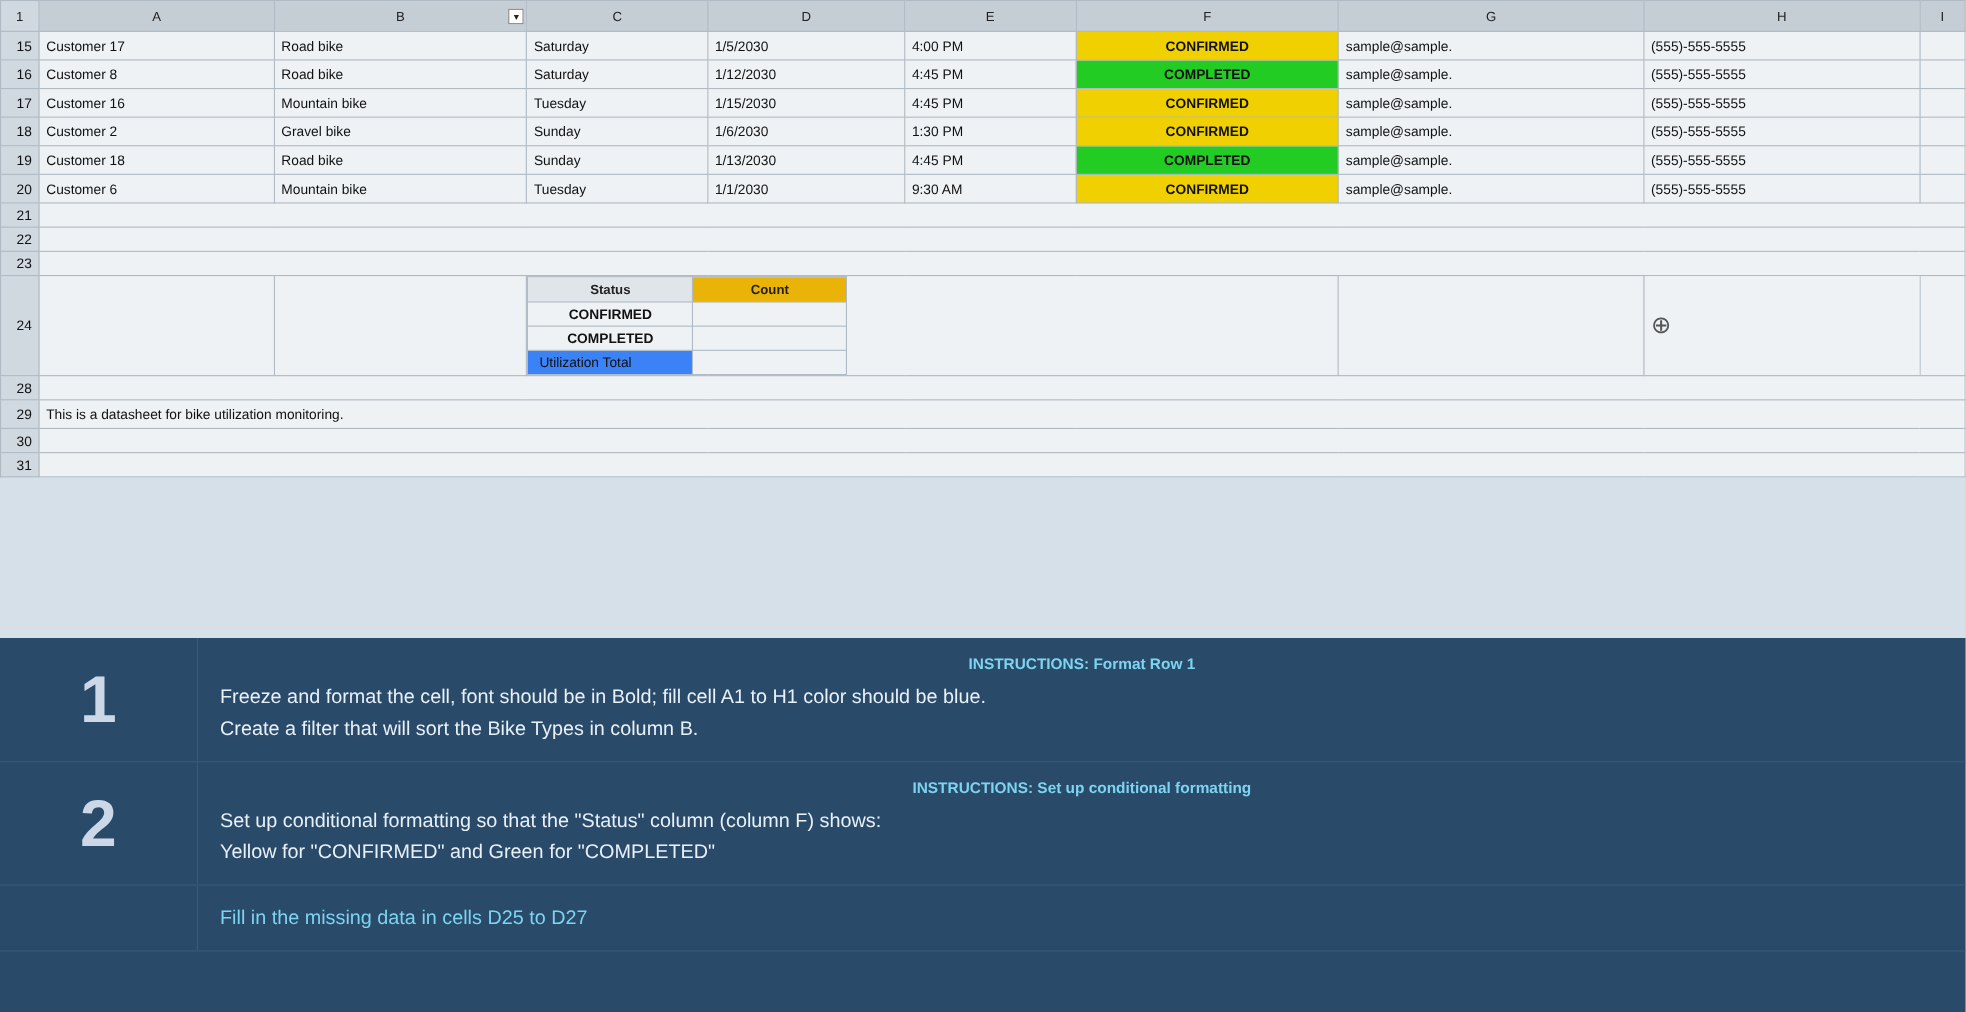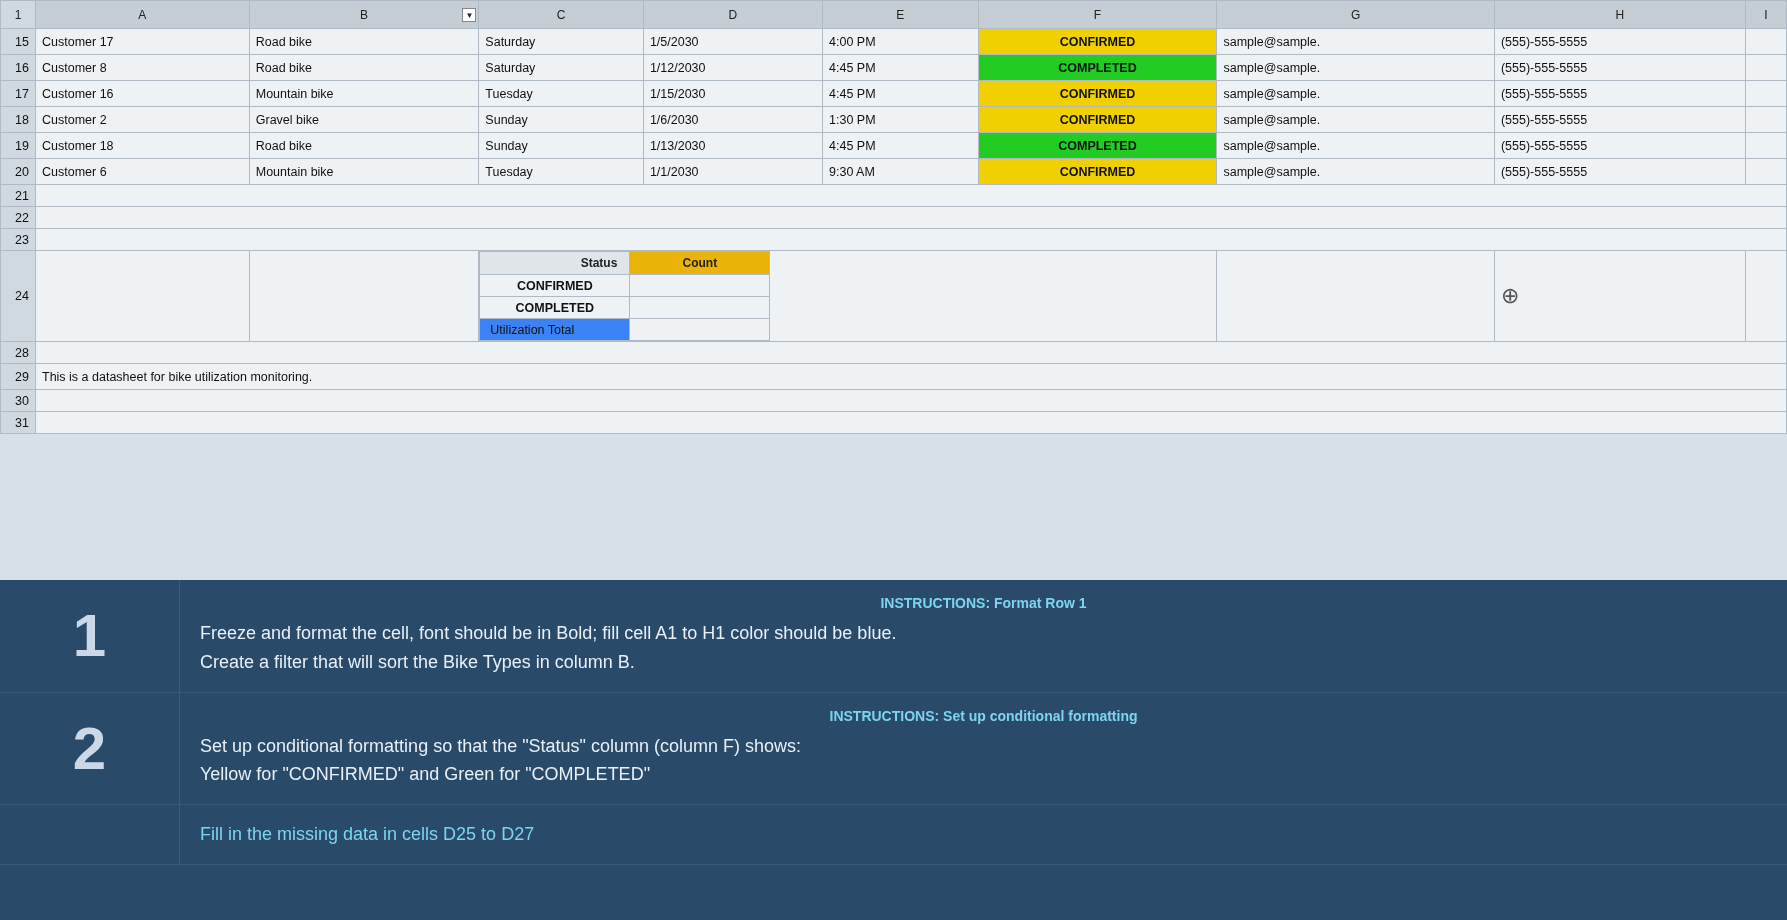--- a/index.html
+++ b/index.html
@@ -294,21 +294,21 @@
 
       <tr class="empty-row">
         <td class="row-number-cell">24</td>
         <td></td>
         <td></td>
 
         <td colspan="4" style="padding:0; vertical-align:top; background:#eef2f5;">
           <table class="summary-table" style="margin-top:0;">
             <tbody>
                 <tr>
-              <th style="width:150px; font-weight:bold; background:#e0e5ea; padding:4px 12px;text-align:right;">Status</th>
+              <th style="width:150px; font-weight:bold; background:#e0e5ea; padding:4px 12px;">Status</th>
               <th style="width:140px; font-weight:bold; background:#eab308; padding:4px 12px;">Count</th>
             </tr>
             <tr>
               <td class="summary-confirmed-cell">CONFIRMED</td>
               <td class="summary-count-cell"></td>
             </tr>
             <tr>
               <td class="summary-completed-cell">COMPLETED</td>
               <td class="summary-count-cell"></td>
             </tr>

